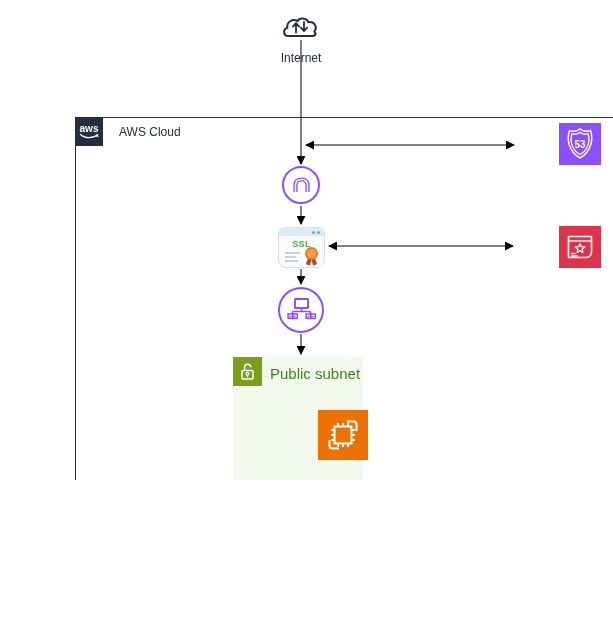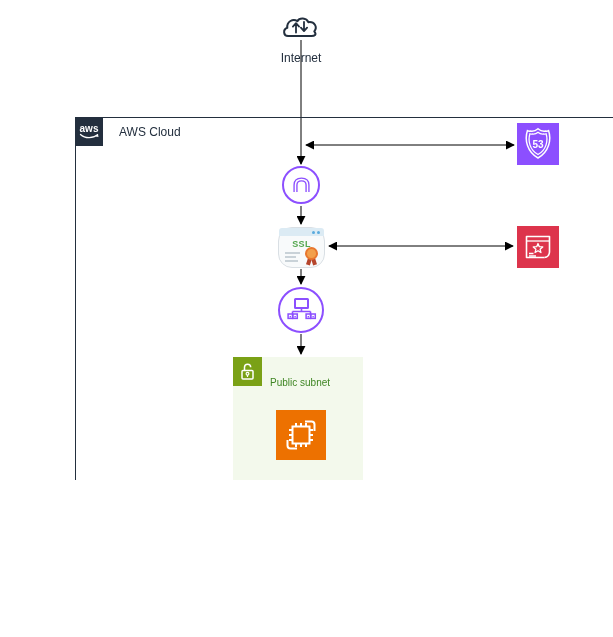--- a/index.html
+++ b/index.html
@@ -17,41 +17,41 @@
     position:absolute; left:-1px; top:-1px; width:28px; height:29px;
     background:#232F3E; display:flex; align-items:center; justify-content:center; z-index:3;
   }
   .group-title { position:absolute; left:43px; top:7px; font-size:12px; white-space:nowrap; z-index:3; }
   .title-dark { color:#232F3E; }
   .title-gray { color:#8C959C; }
 
   .subnet { position:absolute; left:233px; top:357px; width:130px; height:130px; background:#F3F9EC; z-index:2; }
   .subnet-badge { position:absolute; left:0; top:0; width:29px; height:29px; background:#7AA116;
                   display:flex; align-items:center; justify-content:center; }
-  .subnet-title { position:absolute; left:37px; top:20px; font-size:10px; color:#3F8624; white-space:nowrap; }
+  .subnet-title { position:absolute; left:37px; top:8px; font-size:15px; color:#3F8624; white-space:nowrap; }
 
   .node { position:absolute; z-index:3; }
-  .icon-square { display:flex; align-items:center; justify-content:flex-end; }
+  .icon-square { display:flex; align-items:center; justify-content:flex-end;margin-left:42px; }
   .route53 { left:517px; top:123px; width:42px; height:42px; background:#8C4FFF; }
   .acm     { left:517px; top:226px; width:42px; height:42px; background:#DD344C; }
   .ec2     { left:276px; top:410px; width:50px; height:50px; background:#ED7100; }
 
   .circle-node { border-radius:50%; border:2.5px solid #8C4FFF; box-sizing:border-box;
                  display:flex; align-items:center; justify-content:center; background:transparent; }
   .gateway { left:282px; top:166px; width:38px; height:38px; }
   .loadbalancer { left:278px; top:287px; width:46px; height:46px; }
 
   .internet-icon { left:279px; top:11px; }
   .label { position:absolute; z-index:3; font-size:12px; color:#232F3E; text-align:center; }
   .internet-label { left:261px; top:51px; width:80px; }
   .jenkins-label  { left:231px; top:463px; width:141px; }
 
   
   .ssl { left:278px; top:227px; width:47px; height:41px; background:#F8FAFB;
-         border:1px solid #D9DFE4; border-radius:14px; box-sizing:border-box; z-index:3; }
+         border:1px solid #D9DFE4; border-radius:8px; box-sizing:border-box; z-index:3; }
   .ssl-top  { position:absolute; left:0; top:0; right:0; height:8px; background:#DCEBF4; border-radius:3px 3px 0 0; }
   .ssl-dot  { position:absolute; top:2.5px; width:3px; height:3px; border-radius:50%; background:#5AABDE; }
   .ssl-dot.d1 { right:4px; } .ssl-dot.d2 { right:9px; }
   .ssl-word { position:absolute; top:11px; left:0; right:0; text-align:center;
               font-size:9px; font-weight:bold; color:#54A74F; letter-spacing:.3px; }
   .ssl-line { position:absolute; left:6px; height:2px; background:#C9D2D8; }
   .ssl-line.l1 { top:24px; width:15px; } .ssl-line.l2 { top:28px; width:11px; } .ssl-line.l3 { top:32px; width:13px; }
   .rosette { position:absolute; right:6px; top:19px; width:13px; height:13px; border-radius:50%;
              background:#F2A04C; border:2px solid #E8772E; box-sizing:border-box; z-index:2; }
   .rib { position:absolute; width:4px; height:7px; background:#B6452C; top:30px; z-index:1; }

